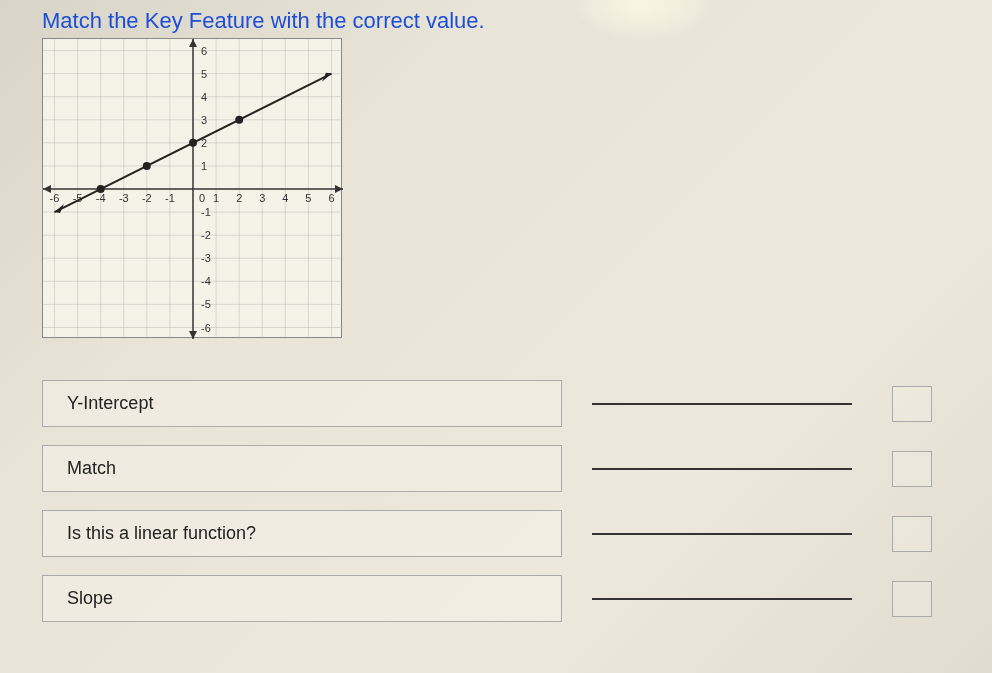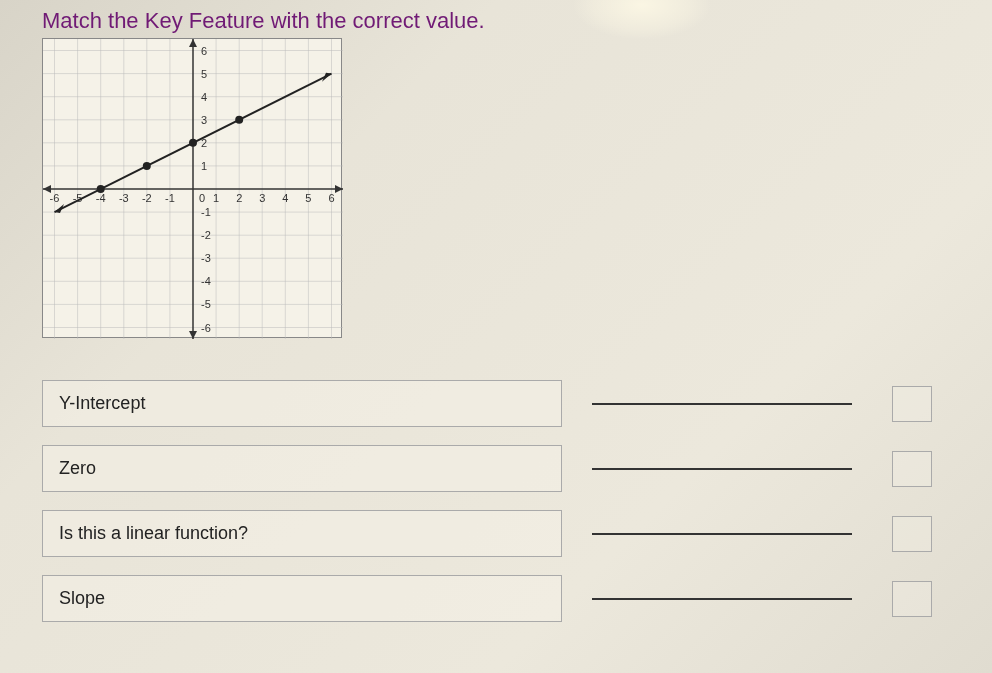--- a/index.html
+++ b/index.html
@@ -19,21 +19,21 @@
       height: 70px;
       background: radial-gradient(ellipse, rgba(255,250,230,0.8) 0%, rgba(255,250,230,0.3) 50%, transparent 70%);
       border-radius: 50%;
       pointer-events: none;
     }
     .title {
       position: absolute;
       top: 8px;
       left: 42px;
       font-size: 22px;
-      color: #701a75;
+      color: #1d4ed8;
       font-weight: 400;
     }
     .chart-container {
       position: absolute;
       top: 38px;
       left: 42px;
       width: 300px;
       height: 300px;
       background: #f5f2e8;
       border: 1px solid #888;
@@ -47,21 +47,21 @@
     .match-row {
       display: flex;
       align-items: center;
       margin-bottom: 18px;
       gap: 30px;
     }
     .match-label-box {
       flex: 0 0 520px;
       border: 1px solid #aaa;
       background: rgba(245,242,232,0.5);
-      padding: 12px 16px;
+      padding: 12px 24px;
       font-size: 18px;
       color: #222;
     }
     .match-answer-line {
       flex: 1;
       border-bottom: 2px solid #333;
       height: 2px;
       margin-right: 10px;
       max-width: 260px;
     }
@@ -161,21 +161,21 @@
   </svg>
 </div>
 
 <div class="match-area">
   <div class="match-row">
     <div class="match-label-box">Y-Intercept</div>
     <div class="match-answer-line"></div>
     <div class="match-answer-box"></div>
   </div>
   <div class="match-row">
-    <div class="match-label-box">Zero</div>
+    <div class="match-label-box">Match</div>
     <div class="match-answer-line"></div>
     <div class="match-answer-box"></div>
   </div>
   <div class="match-row">
     <div class="match-label-box">Is this a linear function?</div>
     <div class="match-answer-line"></div>
     <div class="match-answer-box"></div>
   </div>
   <div class="match-row">
     <div class="match-label-box">Slope</div>

